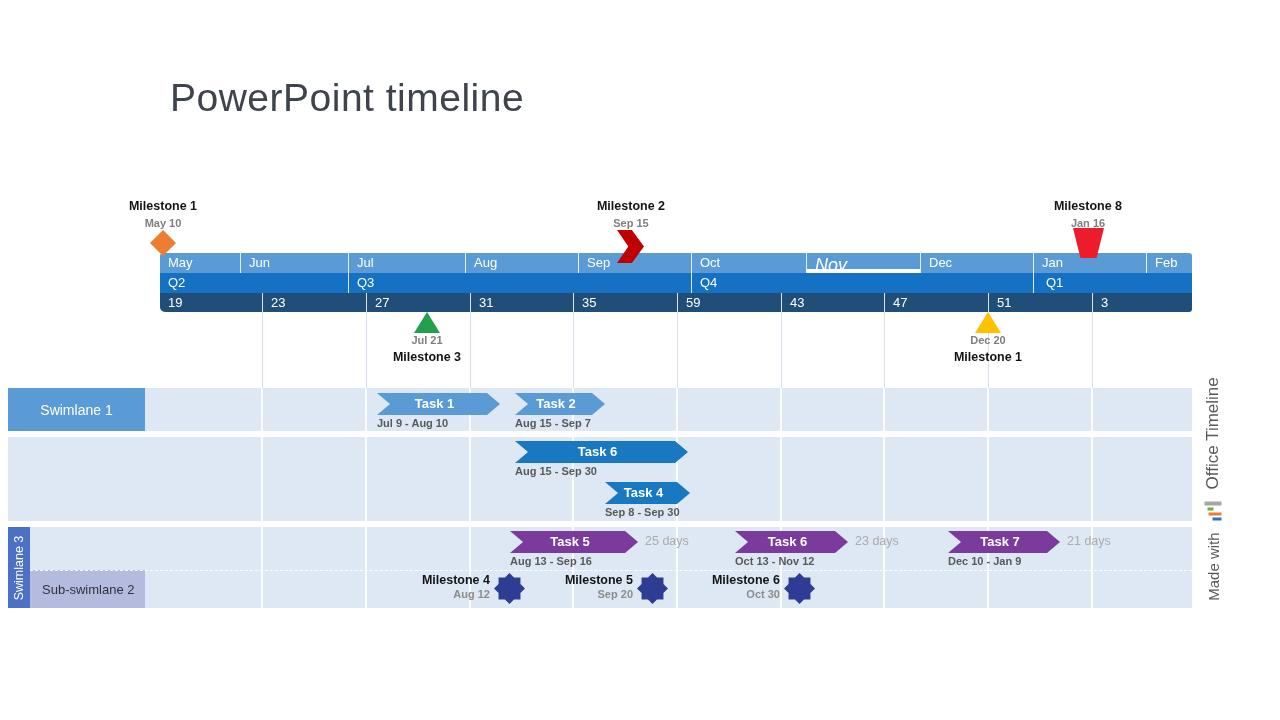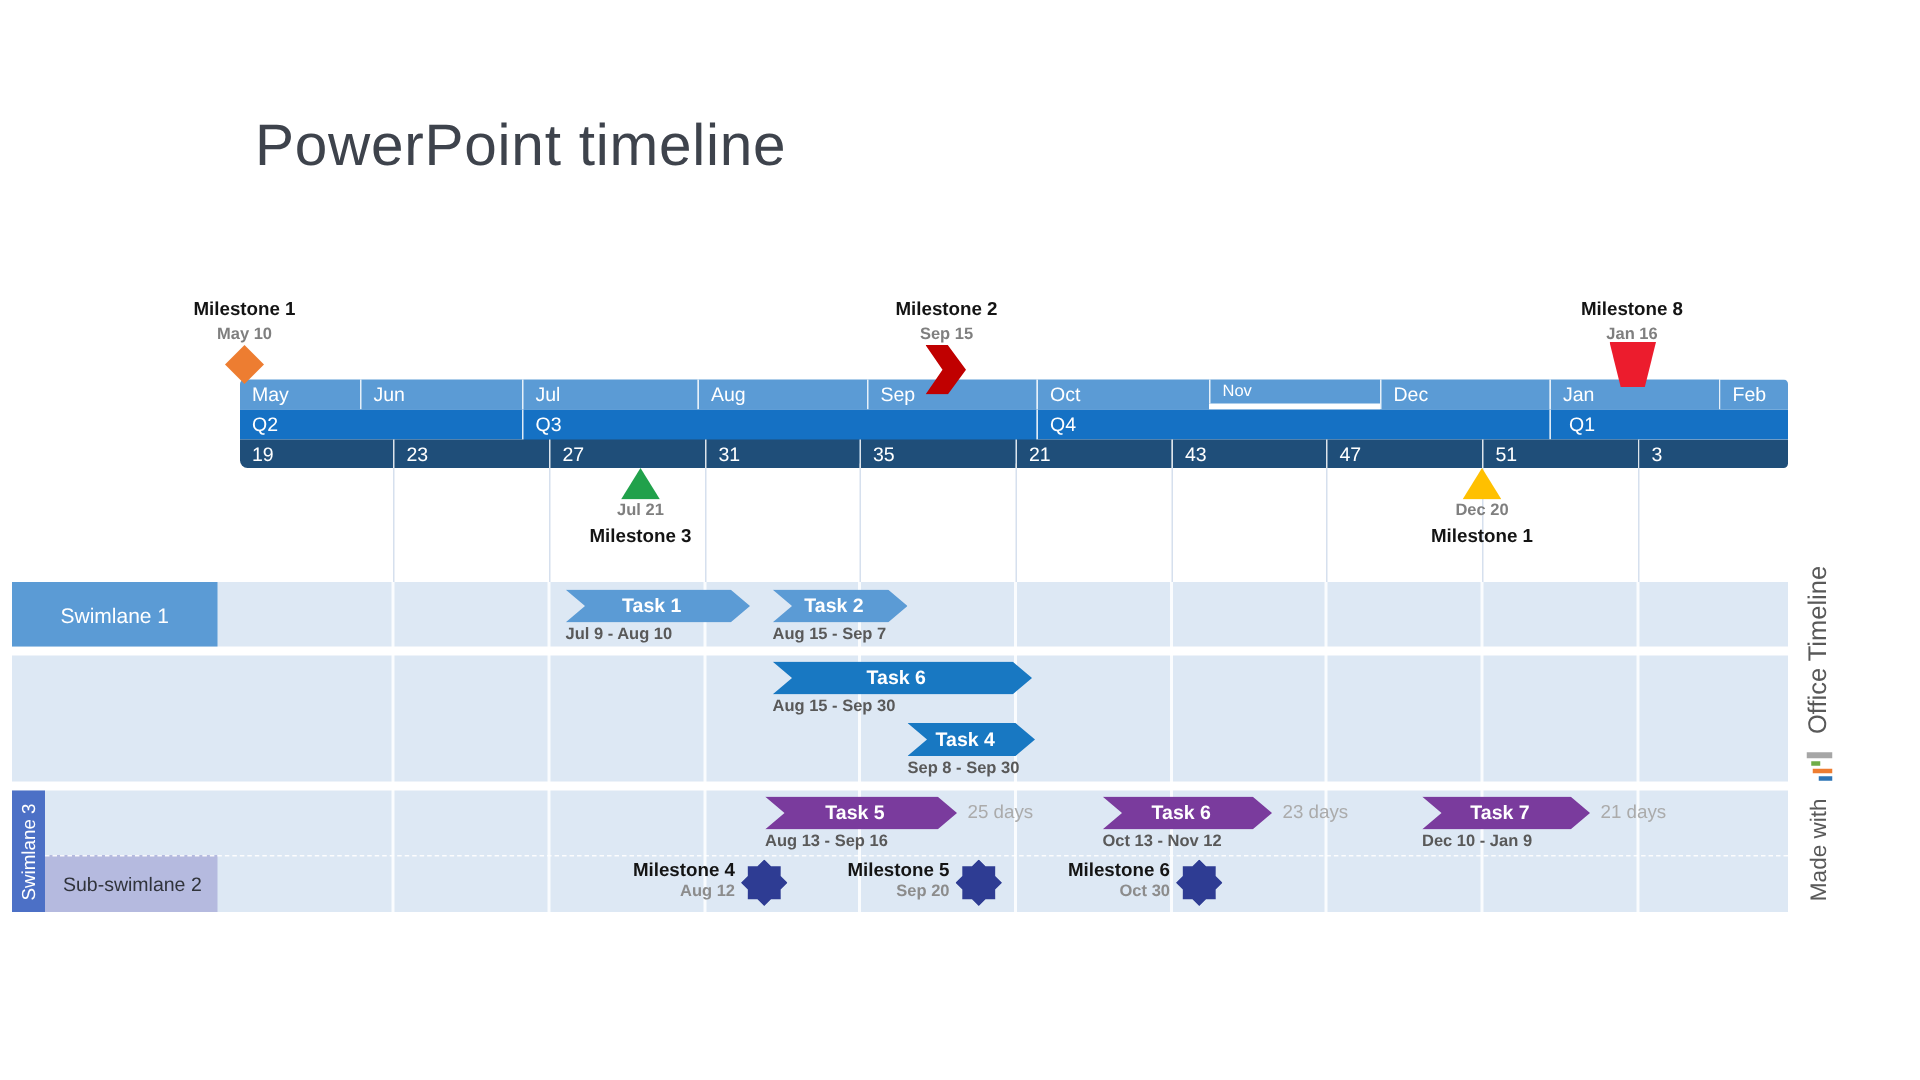--- a/index.html
+++ b/index.html
@@ -62,38 +62,38 @@
 <div class="slide">
   <div class="title">PowerPoint timeline</div>
 
   <div id="band-months">
       <div class="band-cell" style="left: 160px; top: 253px; width: 80px; height: 20px; background: rgb(91, 155, 213); font-size: 13px; border-radius: 3px 0px 0px;">May</div>
       <div class="band-cell divided" style="left: 240px; top: 253px; width: 108px; height: 20px; background: rgb(91, 155, 213); font-size: 13px;">Jun</div>
       <div class="band-cell divided" style="left: 348px; top: 253px; width: 117px; height: 20px; background: rgb(91, 155, 213); font-size: 13px;">Jul</div>
       <div class="band-cell divided" style="left: 465px; top: 253px; width: 113px; height: 20px; background: rgb(91, 155, 213); font-size: 13px;">Aug</div>
       <div class="band-cell divided" style="left: 578px; top: 253px; width: 113px; height: 20px; background: rgb(91, 155, 213); font-size: 13px;">Sep</div>
       <div class="band-cell divided" style="left: 691px; top: 253px; width: 115px; height: 20px; background: rgb(91, 155, 213); font-size: 13px;">Oct</div>
-      <div class="band-cell divided" style="left: 806px; top: 253px; width: 114px; height: 16px; background: rgb(91, 155, 213); font-size: 11px;">Nov</div>
+      <div class="band-cell divided" style="left: 806px; top: 253px; width: 114px; height: 16px; background: rgb(91, 155, 213); font-size: 18px; font-style: italic;">Nov</div>
       <div class="band-cell divided" style="left: 920px; top: 253px; width: 113px; height: 20px; background: rgb(91, 155, 213); font-size: 13px;">Dec</div>
       <div class="band-cell divided" style="left: 1033px; top: 253px; width: 113px; height: 20px; background: rgb(91, 155, 213); font-size: 13px;">Jan</div>
       <div class="band-cell divided" style="left: 1146px; top: 253px; width: 46px; height: 20px; background: rgb(91, 155, 213); font-size: 13px; border-radius: 0px 3px 0px 0px;">Feb</div>
     </div>
   <div id="band-quarters">
       <div class="band-cell" style="left: 160px; top: 273px; width: 188px; height: 20px; background: rgb(21, 113, 196); font-size: 13px;">Q2</div>
       <div class="band-cell divided" style="left: 348px; top: 273px; width: 343px; height: 36px; background: rgb(21, 113, 196); font-size: 13px;">Q3</div>
       <div class="band-cell divided" style="left: 691px; top: 273px; width: 342px; height: 20px; background: rgb(21, 113, 196); font-size: 13px;">Q4</div>
       <div class="band-cell divided" style="left: 1033px; top: 273px; width: 159px; height: 20px; background: rgb(21, 113, 196); font-size: 13px; padding-left: 12px;">Q1</div>
     </div>
   <div id="band-weeks">
       <div class="band-cell" style="left: 160px; top: 293px; width: 102px; height: 19px; background: rgb(31, 78, 121); font-size: 13px; border-radius: 0px 0px 0px 5px;">19</div>
       <div class="band-cell divided" style="left: 262px; top: 293px; width: 104px; height: 19px; background: rgb(31, 78, 121); font-size: 13px;">23</div>
       <div class="band-cell divided" style="left: 366px; top: 293px; width: 104px; height: 19px; background: rgb(31, 78, 121); font-size: 13px;">27</div>
       <div class="band-cell divided" style="left: 470px; top: 293px; width: 103px; height: 19px; background: rgb(31, 78, 121); font-size: 13px;">31</div>
       <div class="band-cell divided" style="left: 573px; top: 293px; width: 104px; height: 19px; background: rgb(31, 78, 121); font-size: 13px;">35</div>
-      <div class="band-cell divided" style="left: 677px; top: 293px; width: 104px; height: 19px; background: rgb(31, 78, 121); font-size: 13px;">21</div>
+      <div class="band-cell divided" style="left: 677px; top: 293px; width: 104px; height: 19px; background: rgb(31, 78, 121); font-size: 13px;">59</div>
       <div class="band-cell divided" style="left: 781px; top: 293px; width: 103px; height: 19px; background: rgb(31, 78, 121); font-size: 13px;">43</div>
       <div class="band-cell divided" style="left: 884px; top: 293px; width: 104px; height: 19px; background: rgb(31, 78, 121); font-size: 13px;">47</div>
       <div class="band-cell divided" style="left: 988px; top: 293px; width: 104px; height: 19px; background: rgb(31, 78, 121); font-size: 13px;">51</div>
       <div class="band-cell divided" style="left: 1092px; top: 293px; width: 100px; height: 19px; background: rgb(31, 78, 121); font-size: 13px; border-radius: 0px 0px 3px;">3</div>
     </div>
 
   <div id="gridlines">
       <div class="grid-top" style="left: 262px;"></div>
       <div class="grid-row" style="left: 261px;"></div>
       <div class="grid-top" style="left: 366px;"></div>

